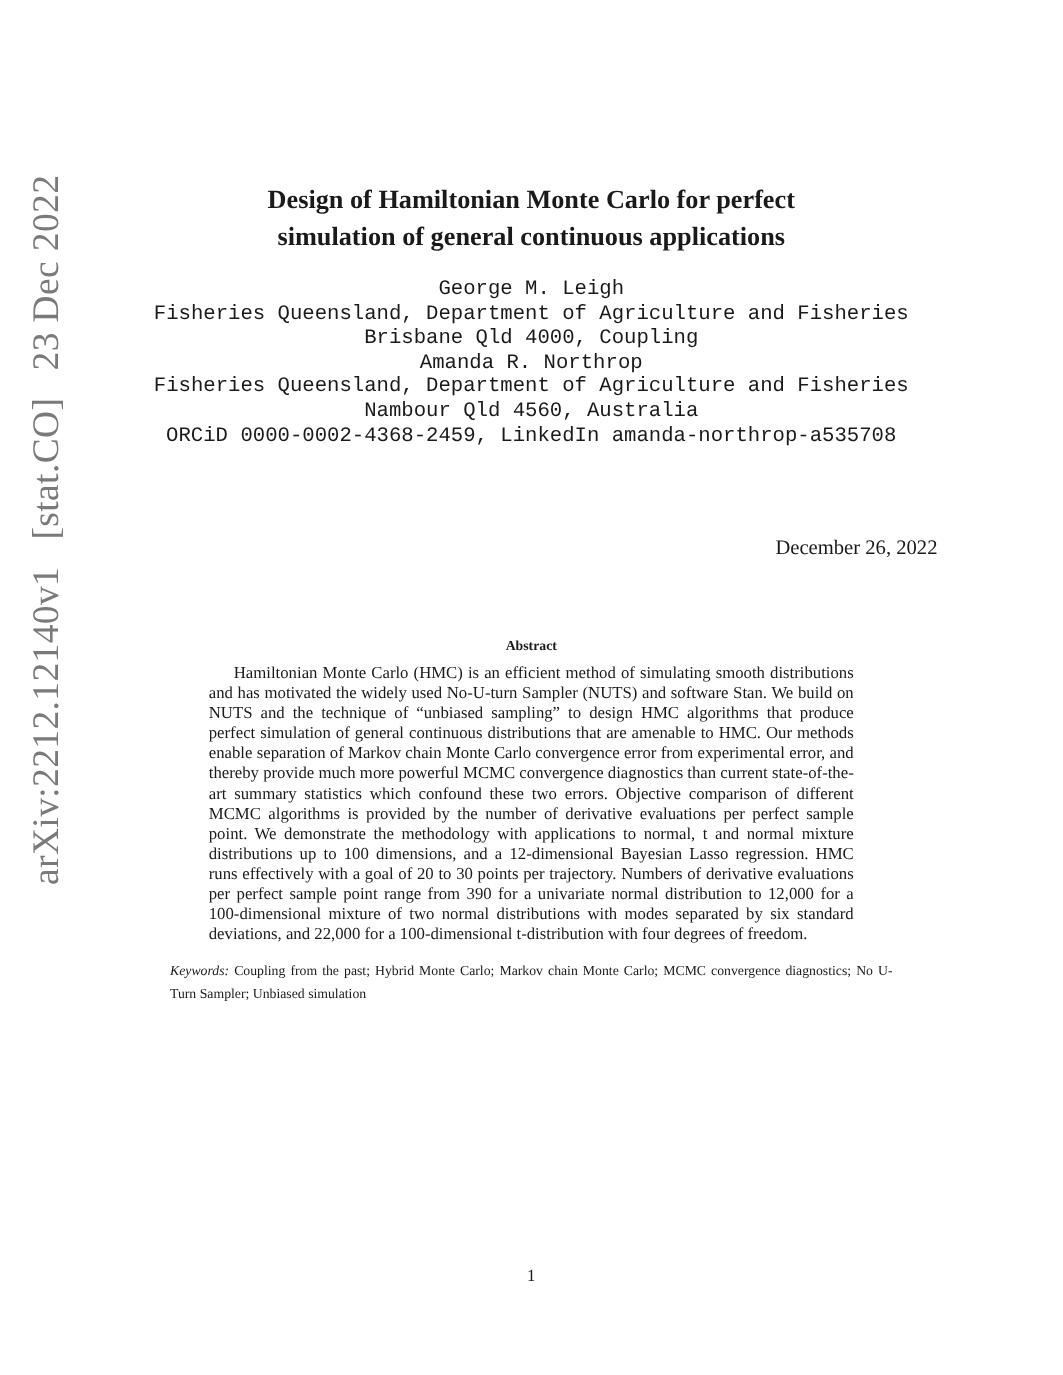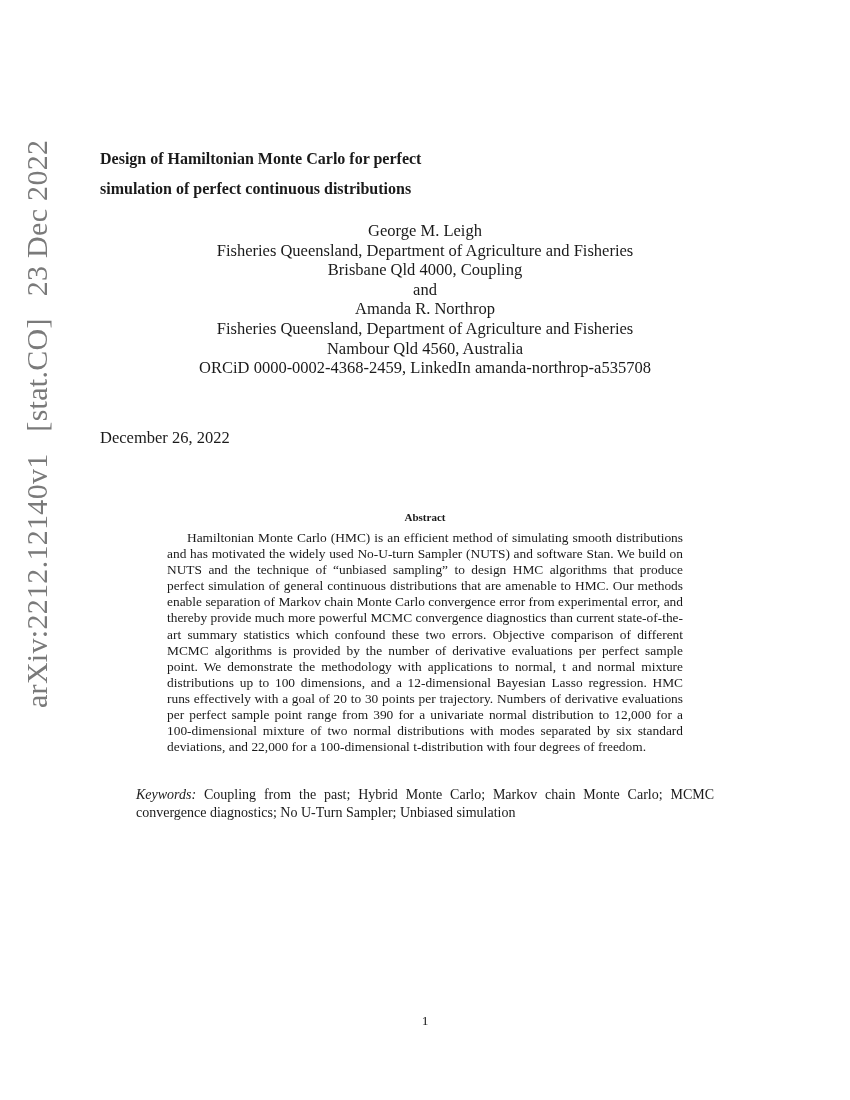--- a/index.html
+++ b/index.html
@@ -26,44 +26,44 @@
     font-size: 30px;
     color: #7a7a7a;
     letter-spacing: 0.3px;
   }
   .arxiv-stamp span { margin-right: 14px; }
   .title {
     position: absolute;
     left: 100px;
     width: 650px;
     top: 144px;
-    text-align: left;
+    text-align: center;
     font-family: "Liberation Serif", serif;
     font-weight: bold;
-    font-size: 16px;
+    font-size: 21px;
     line-height: 30px;
   }
   .title div { white-space: nowrap; }
   .authors {
     position: absolute;
     left: 100px;
     width: 650px;
     top: 221px;
     text-align: center;
     font-family: "Liberation Serif", serif;
     font-size: 16.5px;
     line-height: 19.6px;
   }
-  .authors div { white-space: nowrap; }
+  .authors div { white-space: nowrap; font-family: Liberation Mono, monospace; }
   .date {
     position: absolute;
     left: 100px;
     width: 650px;
     top: 428px;
-    text-align: left;
+    text-align: right;
     font-family: "Liberation Serif", serif;
     font-size: 16.5px;
   }
   .abstract-heading {
     position: absolute;
     left: 100px;
     width: 650px;
     top: 511px;
     text-align: center;
     font-family: "Liberation Serif", serif;
@@ -79,23 +79,23 @@
     font-size: 13.4px;
     line-height: 16.1px;
     text-align: justify;
     text-indent: 20px;
     hyphens: manual;
   }
   .keywords {
     position: absolute;
     left: 136px;
     width: 578px;
-    top: 786px;
+    top: 769px;
     font-family: "Liberation Serif", serif;
-    font-size: 14px;
+    font-size: 11px;
     line-height: 17.5px;
     text-align: justify;
   }
   .keywords .kw-label { font-style: italic; }
   .page-number {
     position: absolute;
     left: 100px;
     width: 650px;
     top: 1013px;
     text-align: center;
@@ -107,28 +107,27 @@
 <body>
 
 <div class="arxiv-stamp">
   <span>arXiv:2212.12140v1</span>
   <span>[stat.CO]</span>
   <span>23 Dec 2022</span>
 </div>
 
 <div class="title">
   <div>Design of Hamiltonian Monte Carlo for perfect</div>
-  <div>simulation of perfect continuous distributions</div>
+  <div>simulation of general continuous applications</div>
 </div>
 
 <div class="authors">
   <div>George M. Leigh</div>
   <div>Fisheries Queensland, Department of Agriculture and Fisheries</div>
   <div>Brisbane Qld 4000, Coupling</div>
-  <div>and</div>
   <div>Amanda R. Northrop</div>
   <div>Fisheries Queensland, Department of Agriculture and Fisheries</div>
   <div>Nambour Qld 4560, Australia</div>
   <div>ORCiD 0000-0002-4368-2459, LinkedIn amanda-northrop-a535708</div>
 </div>
 
 <div class="date">December 26, 2022</div>
 
 <div class="abstract-heading">Abstract</div>
 <div class="abstract-body">Hamiltonian Monte Carlo (HMC) is an efficient method of simulating smooth distributions and has motivated the widely used No-U-turn Sampler (NUTS) and software Stan. We build on NUTS and the technique of “unbiased sampling” to design HMC algorithms that produce perfect simulation of general continuous distributions that are amenable to HMC. Our methods enable separation of Markov chain Monte Carlo convergence error from experimental error, and thereby provide much more powerful MCMC convergence diagnostics than current state-of-the-art summary statistics which confound these two errors. Objective comparison of different MCMC algorithms is provided by the number of derivative evaluations per perfect sample point. We demonstrate the methodology with applications to normal, t and normal mixture distributions up to 100 dimensions, and a 12-dimensional Bayesian Lasso regression.  HMC runs effectively with a goal of 20 to 30 points per trajectory.  Numbers of derivative evaluations per perfect sample point range from 390 for a univariate normal distribution to 12,000 for a 100-dimensional mixture of two normal distributions with modes separated by six standard deviations, and 22,000 for a 100-dimensional t-distribution with four degrees of freedom.</div>

